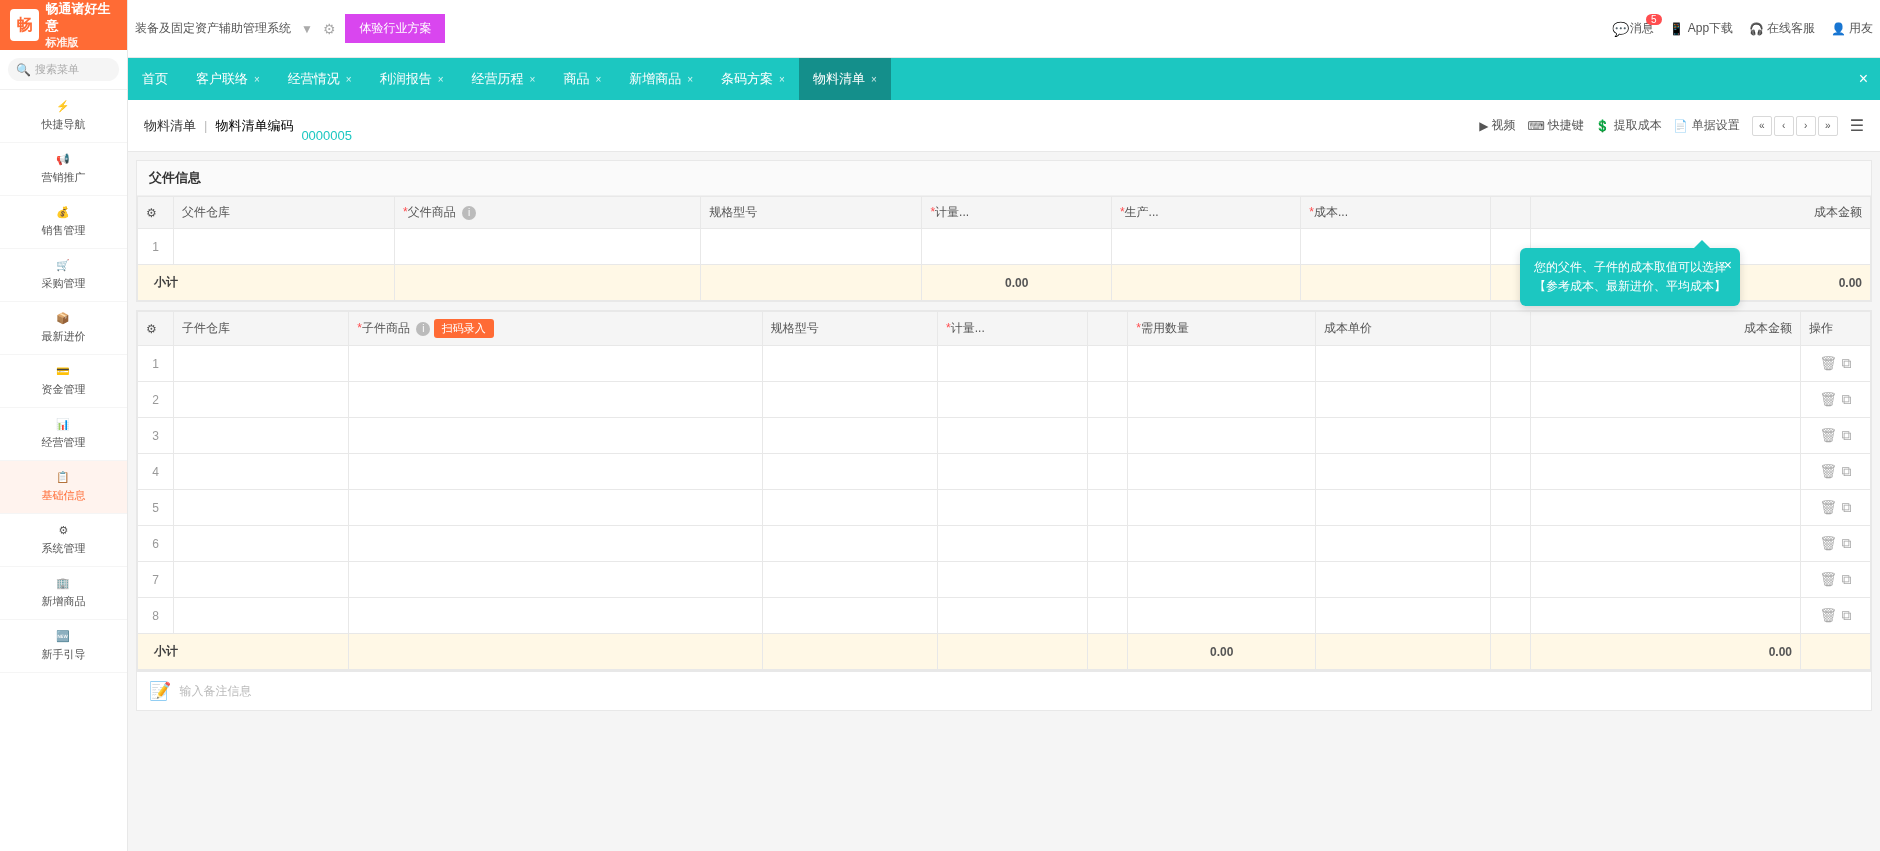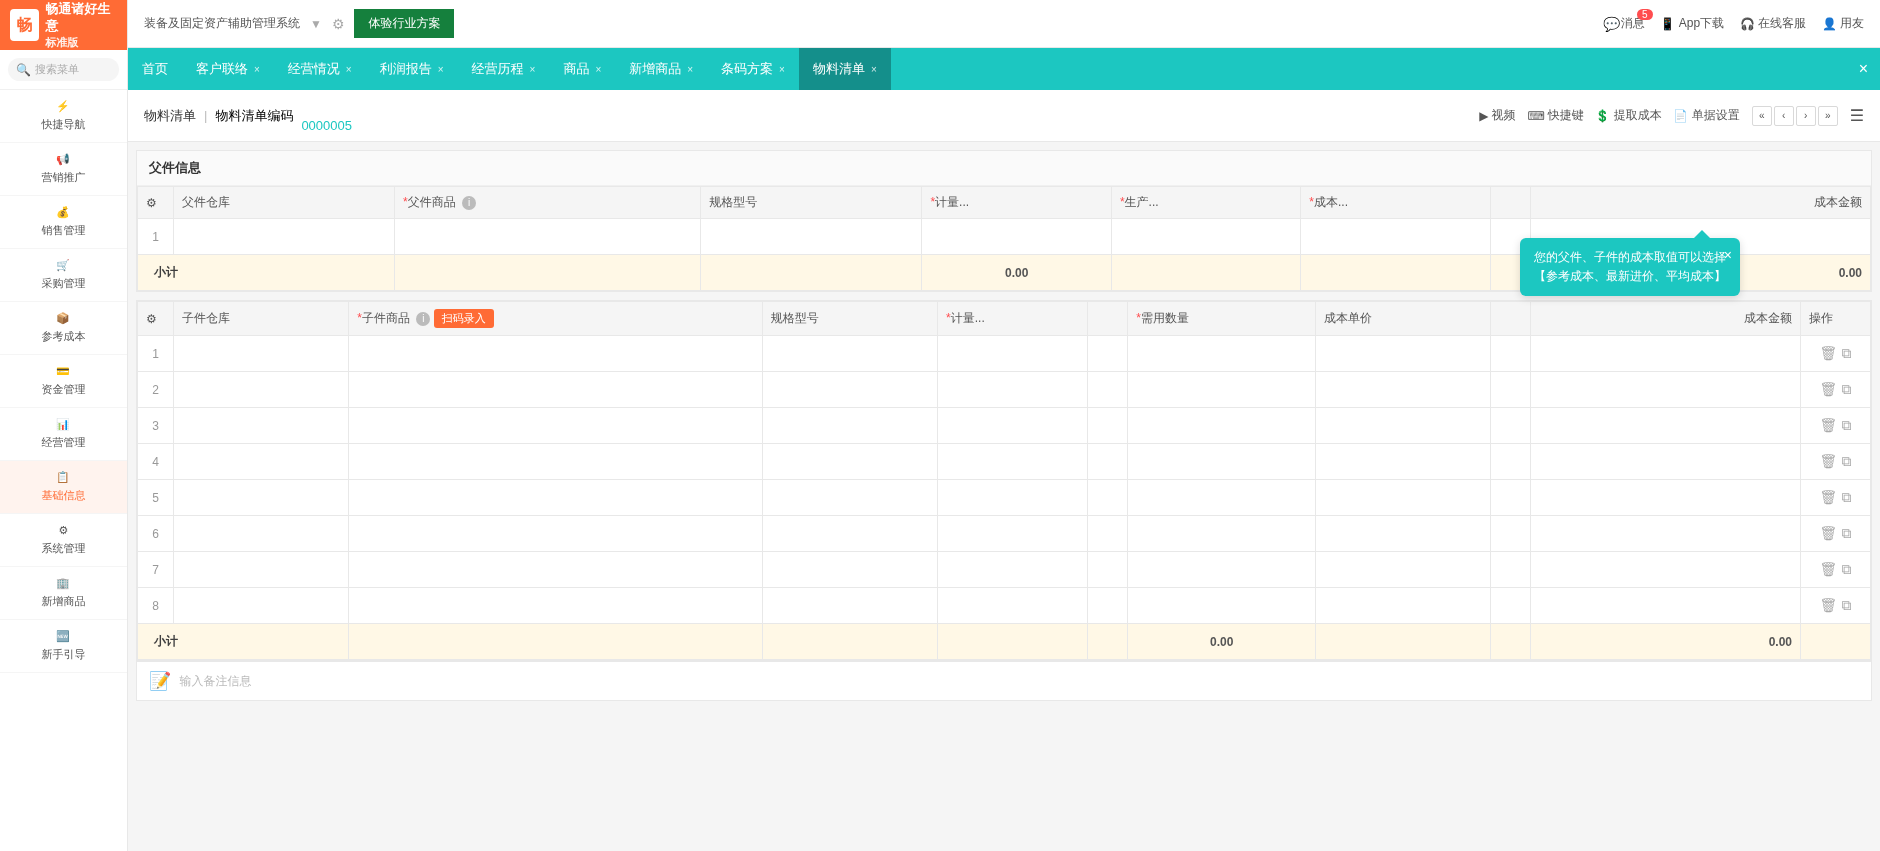--- a/index.html
+++ b/index.html
@@ -64,37 +64,37 @@
     .main {
       flex: 1;
       display: flex;
       flex-direction: column;
       overflow: hidden;
     }
 
     
     .top-header {
       background: #fff;
-      height: 48px;
+      height: 58px;
       display: flex;
       align-items: center;
       justify-content: space-between;
-      padding: 0 16px;
+      padding: 0 7px;
       border-bottom: 1px solid #e8e8e8;
       gap: 36px;
     }
     .top-header-left {
       display: flex;
       align-items: center;
       gap: 10px;
       font-size: 12px;
       color: #555;
     }
     .try-btn {
-      background: #15803d;
+      background: #d946ef;
       color: #fff;
       border: none;
       padding: 6px 14px;
       border-radius: 0;
       cursor: pointer;
       font-size: 12px;
     }
     .top-header-right {
       display: flex;
       align-items: center;
@@ -342,21 +342,21 @@
   <div class="sidebar-item">
     <span>💰</span>
     <span>销售管理</span>
   </div>
   <div class="sidebar-item">
     <span>🛒</span>
     <span>采购管理</span>
   </div>
   <div class="sidebar-item">
     <span>📦</span>
-    <span>参考成本</span>
+    <span>最新进价</span>
   </div>
   <div class="sidebar-item">
     <span>💳</span>
     <span>资金管理</span>
   </div>
   <div class="sidebar-item">
     <span>📊</span>
     <span>经营管理</span>
   </div>
   <div class="sidebar-item active">

